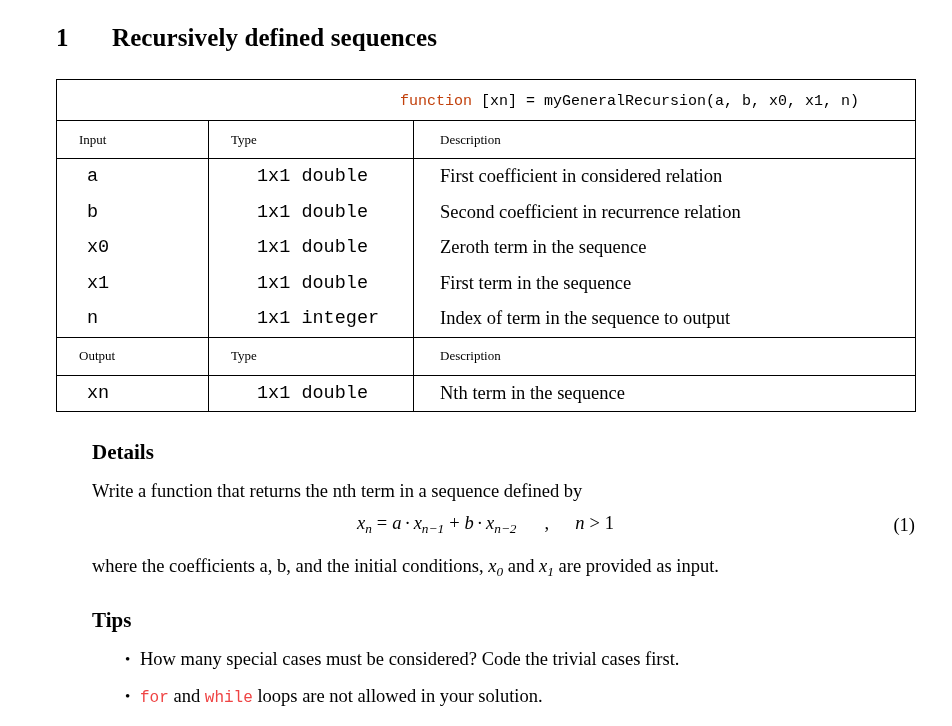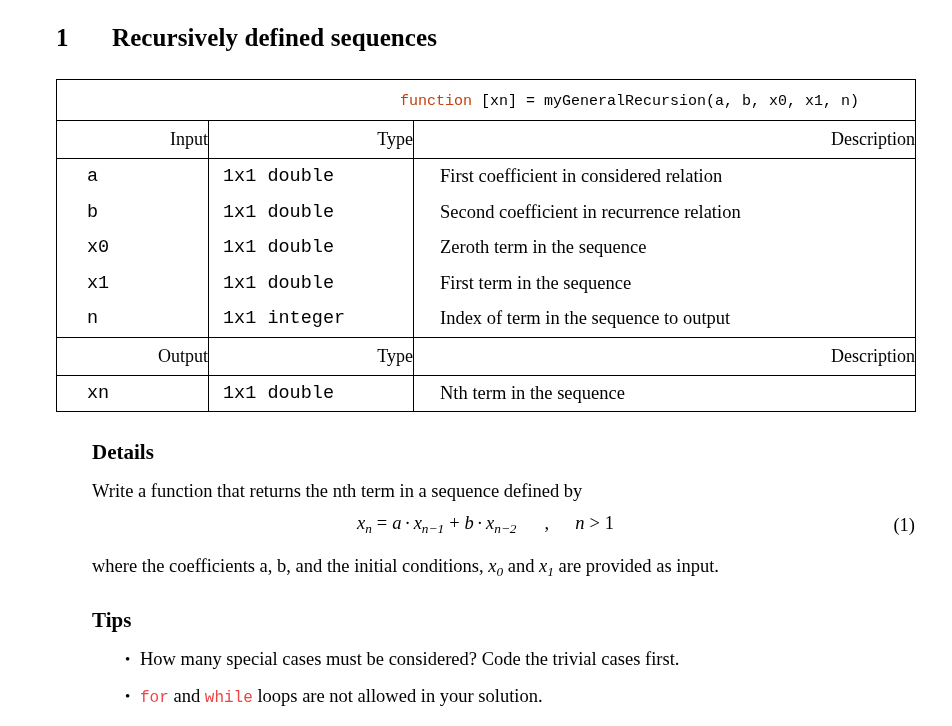--- a/index.html
+++ b/index.html
@@ -61,35 +61,34 @@
   }
   .mono {
     font-family: "Liberation Mono", "DejaVu Sans Mono", monospace;
     font-size: 15px;
   }
   .kw { color: #c2410c; }
 
   .row-head td {
     height: 37px;
     border-bottom: 1.6px solid #000;
-    font-size: 18px;
+    font-size: 13px;
     padding-left: 22px;
-    text-align: right;
   }
   .row-head td + td { border-left: 1.6px solid #000; }
   .row-head td.c-desc { padding-left: 26px; }
 
   .row-data td {
     height: 35.5px;
     font-size: 18.5px;
     padding-left: 30px;
   }
   .row-data td + td { border-left: 1.6px solid #000; }
   .row-data td.c-type {
-    padding-left: 14px;
+    padding-left: 48px;
   }
   .row-data td.c-desc {
     padding-left: 26px;
   }
   .row-data.last-of-block td { border-bottom: 1.6px solid #000; }
 
   
   .sub-head {
     position: absolute;
     left: 92px;

